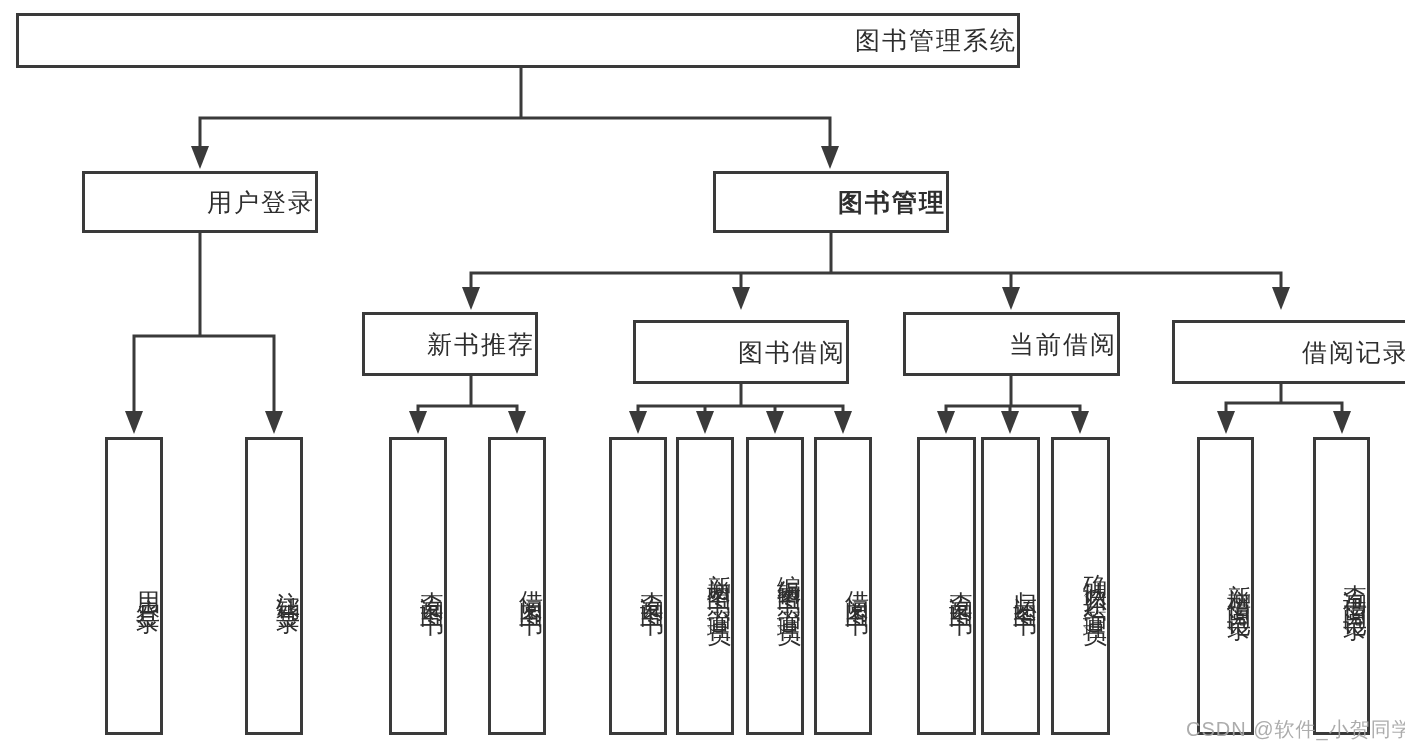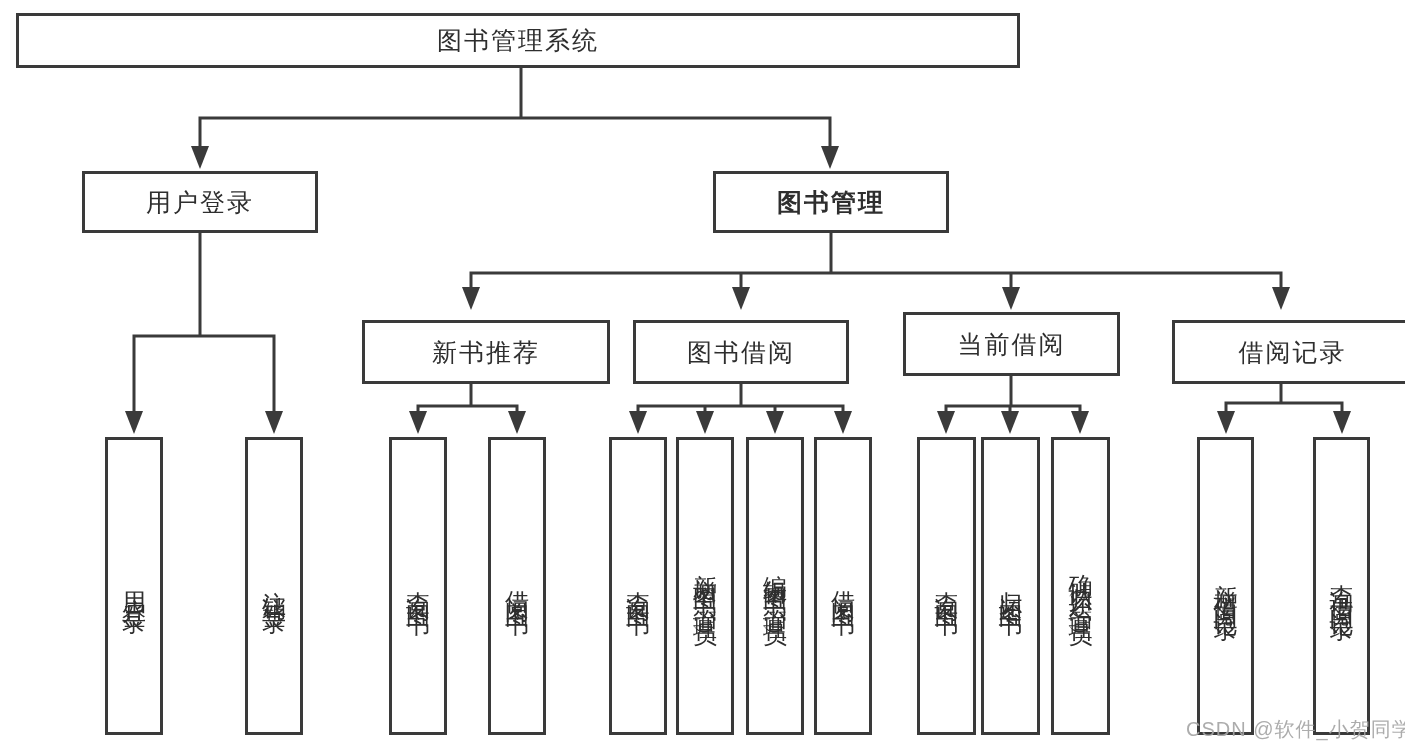--- a/index.html
+++ b/index.html
@@ -11,21 +11,21 @@
     font-family: "Liberation Sans", sans-serif;
     overflow: hidden;
   }
   .node {
     position: absolute;
     box-sizing: border-box;
     border: 3px solid #3a3a3a;
     background: #ffffff;
     display: flex;
     align-items: center;
-    justify-content: center;
+    justify-content: flex-end;
     color: #2e2e2e;
     z-index: 2;
   }
   .h-node { font-size: 25px; letter-spacing: 2px; white-space: nowrap; }
   .v-node .vtext {
     writing-mode: vertical-rl;
     text-orientation: mixed;
     font-size: 24px;
     letter-spacing: 7px;
     line-height: 1;
@@ -106,21 +106,21 @@
     <span>图书管理系统</span>
   </div>
 
   <div class="node h-node" style="left:82px; top:171px; width:236px; height:62px;">
     <span>用户登录</span>
   </div>
   <div class="node h-node" style="left:713px; top:171px; width:236px; height:62px;font-weight:bold;">
     <span>图书管理</span>
   </div>
 
-  <div class="node h-node" style="left:362px; top:320px; width:248px; height:64px;">
+  <div class="node h-node" style="left:362px; top:312px; width:176px; height:64px;">
     <span>新书推荐</span>
   </div>
   <div class="node h-node" style="left:633px; top:320px; width:216px; height:64px;">
     <span>图书借阅</span>
   </div>
   <div class="node h-node" style="left:903px; top:312px; width:217px; height:64px;">
     <span>当前借阅</span>
   </div>
   <div class="node h-node" style="left:1172px; top:312px; width:241px; height:64px;margin-top:8px;">
     <span>借阅记录</span>

